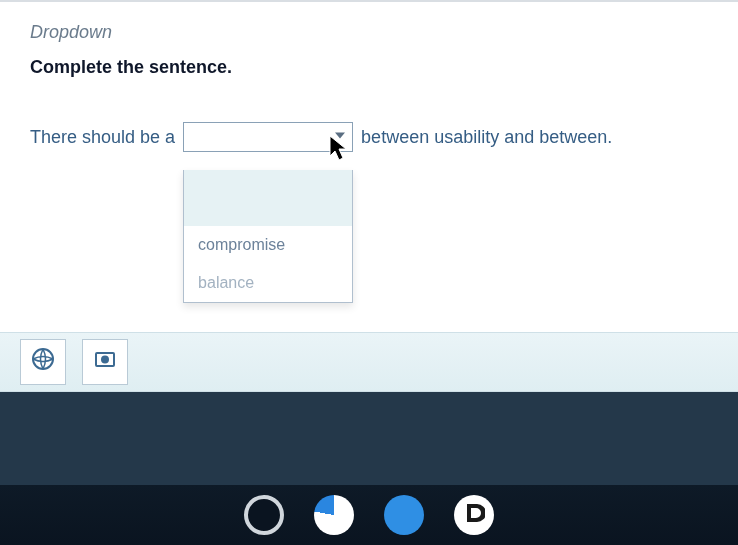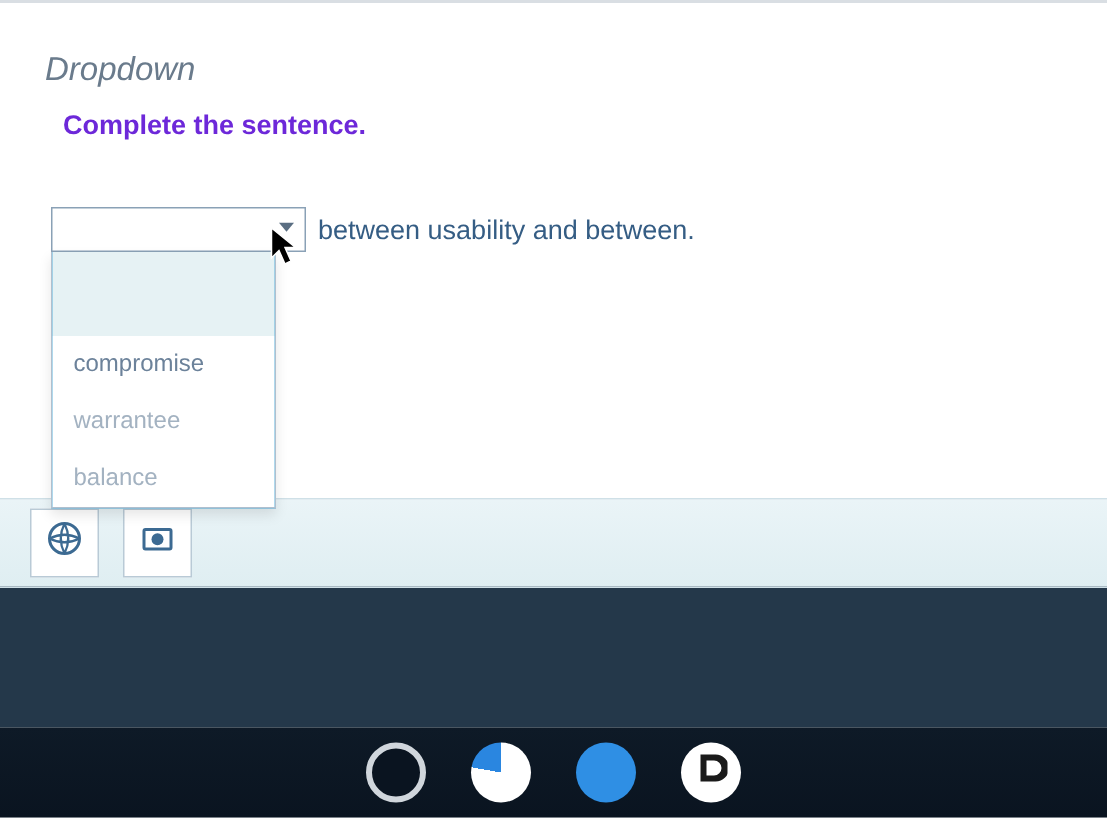--- a/index.html
+++ b/index.html
@@ -19,30 +19,30 @@
     position: relative;
     box-sizing: border-box;
   }
   .q-title {
     font-size: 24px;
     font-weight: 700;
     color: #0b3a6b;
     margin: 18px 0 8px 0;
   }
   .q-type {
-    font-size: 22px;
+    font-size: 18px;
     font-style: italic;
     color: #6a7b8c;
-    margin: 11px 0 14px 0;
+    margin: 0 0 14px 0;
   }
   .q-instruction {
     font-size: 18px;
     font-weight: 700;
-    color: #6d28d9;
-    margin: 0 0 44px 12px;
+    color: #0f172a;
+    margin: 0 0 44px 0;
   }
   .sentence-line {
     font-size: 18px;
     color: #355d84;
     display: flex;
     align-items: center;
     flex-wrap: nowrap;
     gap: 4px;
   }
   .select-wrap {
@@ -75,25 +75,25 @@
   .cursor {
     position: absolute;
     left: 145px;
     top: 12px;
     pointer-events: none;
     z-index: 20;
   }
   .dropdown-list {
     position: absolute;
     left: 0;
-    top: 30px;
-    width: 150px;
+    top: 48px;
+    width: 170px;
     border: 1px solid #b0bfce;
     border-top: none;
-    background: #0ea5e9;
+    background: #c4b5fd;
     box-shadow: 0 4px 8px rgba(0,0,0,0.1);
     z-index: 10;
     box-sizing: border-box;
   }
   .dropdown-item {
     padding: 10px 14px;
     font-size: 16px;
     color: #6c829a;
     cursor: pointer;
     background: #fff;
@@ -180,40 +180,40 @@
 </style>
 </head>
 <body>
 
 <div class="page">
 
   <div class="q-type">Dropdown</div>
   <div class="q-instruction">Complete the sentence.</div>
 
   <div class="sentence-line">
+    <span>There should be a</span>
 
     <span class="select-wrap">
       <span class="select-box">
         <span></span>
         <span class="chev">
           <svg width="12" height="12" viewBox="0 0 12 12">
               <path d="M1 3 L6 9 L11 3 Z" fill="#5a6e82"></path>
             </svg>
         </span>
         <span class="cursor">
           <svg width="22" height="28" viewBox="0 0 22 28">
             <path d="M1 1 L1 21 L6 16 L10 25 L14 23 L10 14 L17 14 Z" fill="#000" stroke="#fff" stroke-width="1"></path>
           </svg>
         </span>
       </span>
 
       <div class="dropdown-list">
         <div class="dropdown-item blank"></div>
         <div class="dropdown-item">compromise</div>
-        <div class="dropdown-item faded">warrantee</div>
         <div class="dropdown-item faded">balance</div>
       </div>
     </span>
 
     <span>between usability and between.</span>
   </div>
 
   <div class="footer-bar">
     <div class="tool-btn">
       <span>

